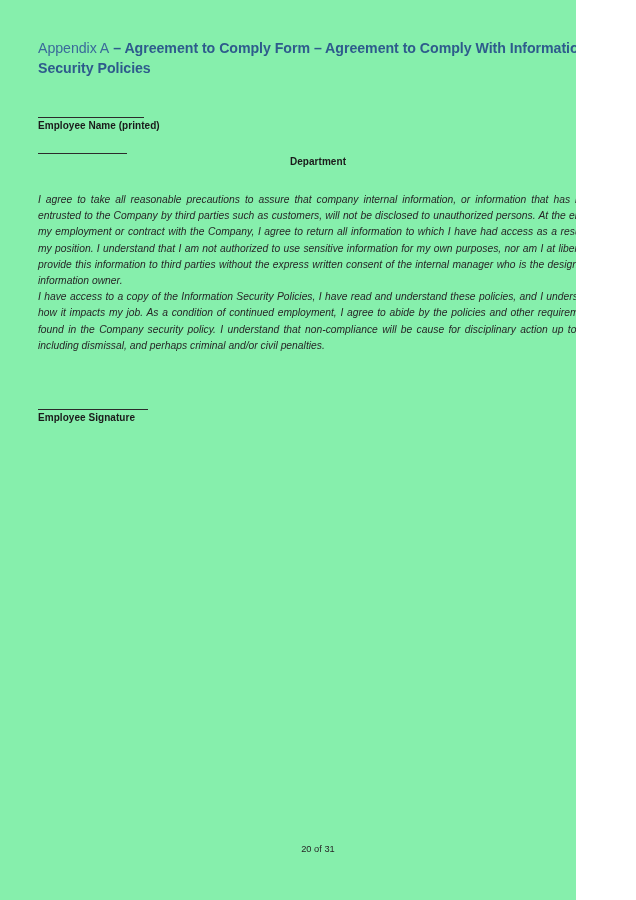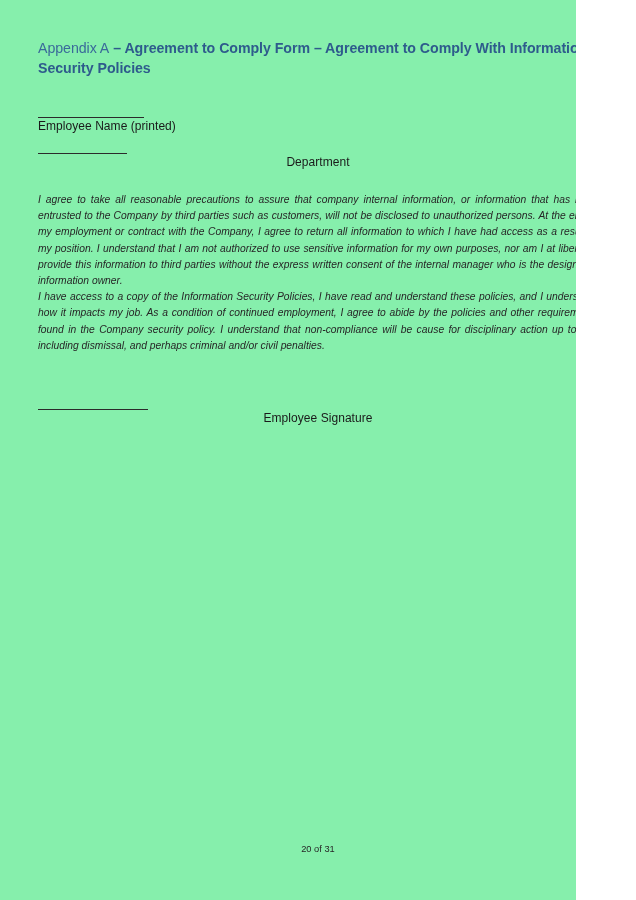--- a/index.html
+++ b/index.html
@@ -40,35 +40,35 @@
     font-weight: 400;
     color: #3a6a9a;
   }
 
   
   .field-block {
     margin: 0;
   }
   .field-block.employee-name { padding-top: 39px; }
   .field-block.department    { padding-top: 21px; text-align: center; }
-  .field-block.signature     { padding-top: 55px; text-align: center; }
+  .field-block.signature     { padding-top: 55px; }
 
   .field-rule {
     height: 0;
     border-top: 1px solid #2b2b2b;
     margin-bottom: 2px;
   }
   .field-rule.w-name      { width: 106px; }
   .field-rule.w-dept      { width: 89px;  }
   .field-rule.w-signature { width: 110px; }
 
   .field-label {
-    font-size: 12px;
+    font-size: 10px;
     line-height: 12px;
-    font-weight: 400;
+    font-weight: 700;
     color: #1a1a1a;
     letter-spacing: 0.05px;
   }
 
   
   .body-copy {
     padding-top: 24px;
   }
   .body-para {
     margin: 0;

